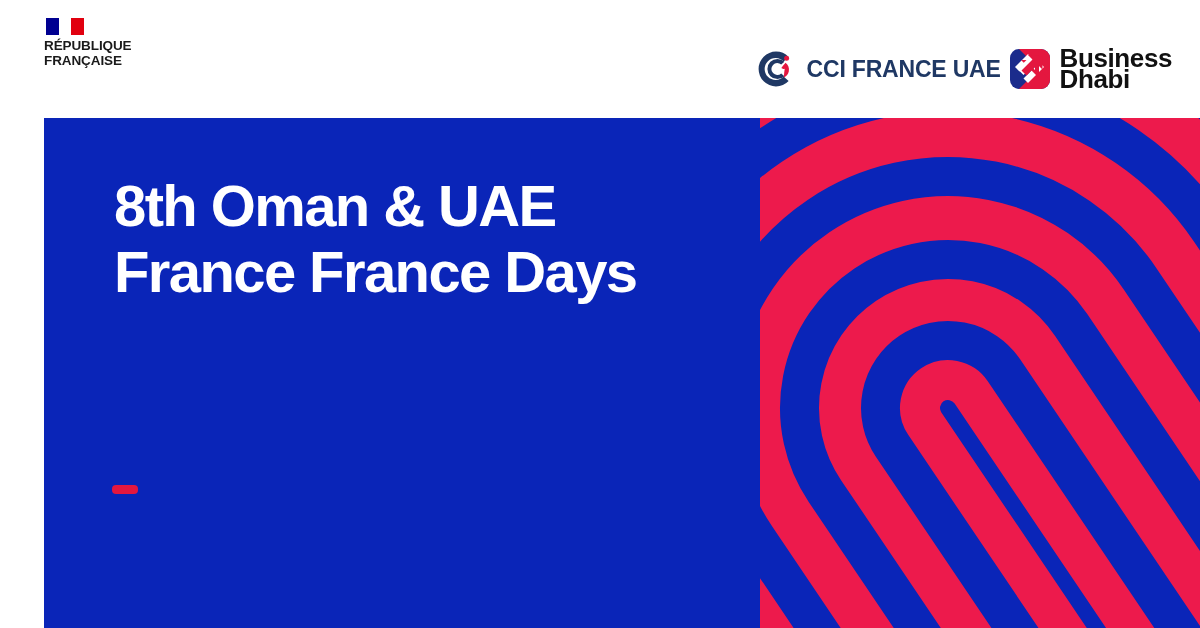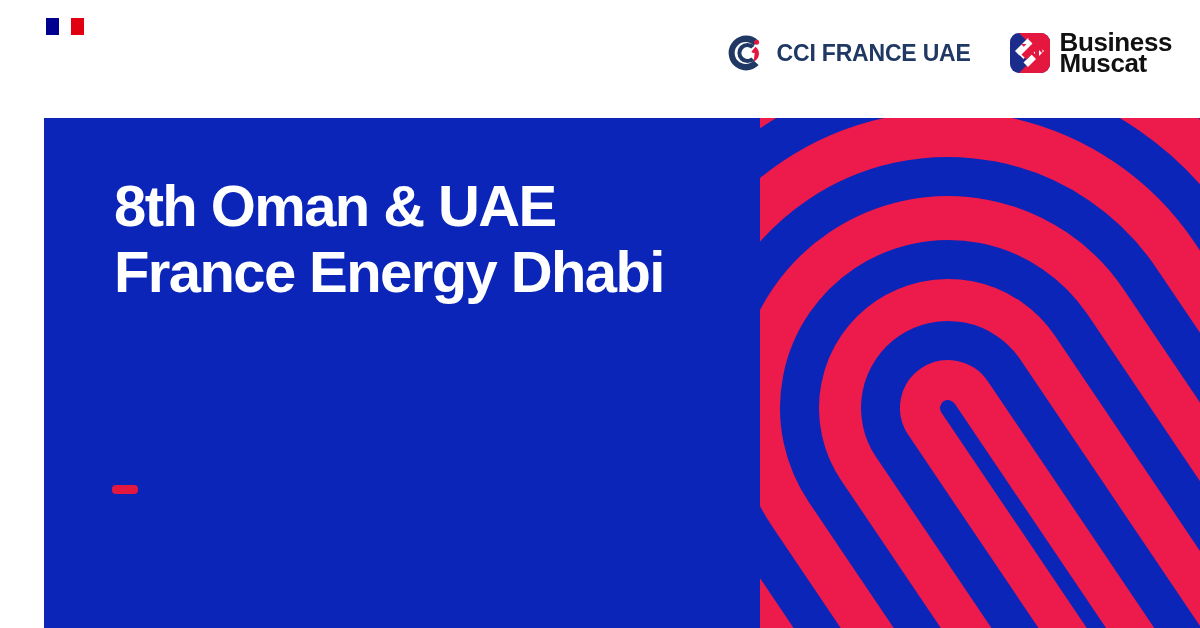--- a/index.html
+++ b/index.html
@@ -63,25 +63,25 @@
     font-style: italic;
     font-size: 8.5px;
     line-height: 9.5px;
     color: #2b2b2b;
   }
 
   
   .partners {
     position: absolute;
     right: 28px;
-    top: 24px;
+    top: 40px;
     height: 58px;
     display: flex;
     align-items: center;
-    gap: 38px;
+    gap: 8px;
   }
 
   .cci {
     display: flex;
     align-items: center;
     gap: 10px;
   }
   .cci-mark {
     position: relative;
     width: 42px;
@@ -182,20 +182,24 @@
 
 <div class="poster">
 
   <div class="header">
 
     <div class="marianne">
       <div class="flag">
         <i class="fb"></i>
           <i class="fw"></i>
           <i class="fr"></i>
+      </div>
+      <div class="rf-name">
+        <span>RÉPUBLIQUE</span><br>
+        <span>FRANÇAISE</span>
       </div>
     </div>
 
     <div class="partners">
 
       <div class="cci">
         <div class="cci-mark">
           <svg width="42" height="42" viewBox="0 0 42 42">
             <path d="M21 3.6 A17.4 17.4 0 1 0 21 38.4 A17.4 17.4 0 0 0 33.6 33.0 L28.6 28.6 A11 11 0 1 1 28.6 13.4 L33.6 9.0 A17.4 17.4 0 0 0 21 3.6 Z" fill="#1F3864"></path>
             <path d="M22.5 10.9 A10.1 10.1 0 1 0 22.5 31.1 A10.1 10.1 0 0 0 29.4 28.2 L26.2 25.4 A5.9 5.9 0 1 1 26.2 16.6 L29.4 13.8 A10.1 10.1 0 0 0 22.5 10.9 Z" fill="#1F3864"></path>
@@ -217,21 +221,21 @@
             <path d="M12 12 L30 30 L30 16 L26 16 L26 22 L20 16 L26 16 L26 12 Z" fill="#E4173F"></path>
             <path d="M8.5 21 L21 8.5 L27 14.5 L14.5 27 Z" fill="#ffffff"></path>
             <path d="M17 33 L33 17 L27.5 11.5 L11.5 27.5 Z" fill="#ffffff" opacity="0"></path>
             <path d="M21 6 L36 21 L30 27 L15 12 Z" fill="#E4173F" opacity="0"></path>
             <path d="M13.5 25 L25 13.5 L20.5 9 L9 20.5 Z" fill="#1B2C8C" opacity="0"></path>
             <path d="M33.5 8.5 L33.5 21.5 L28.5 16.5 L17.5 27.5 L12.5 22.5 L23.5 11.5 L18.5 6.5 Z" fill="#E4173F"></path>
           </svg>
         </div>
         <div class="bf-text">
           <span>Business</span><br>
-          <span>Muscat</span>
+          <span>Dhabi</span>
         </div>
       </div>
 
     </div>
   </div>
 
   <div class="panel">
 
     <div class="motif">
       <svg width="440" height="510" viewBox="0 0 440 510" preserveAspectRatio="none">
@@ -248,20 +252,20 @@
             <path d="M -190 460 L -190 0 A 190 190 0 0 1 190 0 L 190 460" stroke-width="44"></path>
             <path d="M -274 460 L -274 0 A 274 274 0 0 1 274 0 L 274 460" stroke-width="46"></path>
             <path d="M -360 460 L -360 0 A 360 360 0 0 1 360 0 L 360 460" stroke-width="46"></path>
           </g>
         </g>
       </svg>
     </div>
 
     <div class="title">
       <span class="line">8th Oman &amp; UAE</span>
-      <span class="line">France Energy Dhabi</span>
+      <span class="line">France France Days</span>
     </div>
 
     <div class="dash"></div>
 
 
   </div>
 </div>
 
 </body></html>

